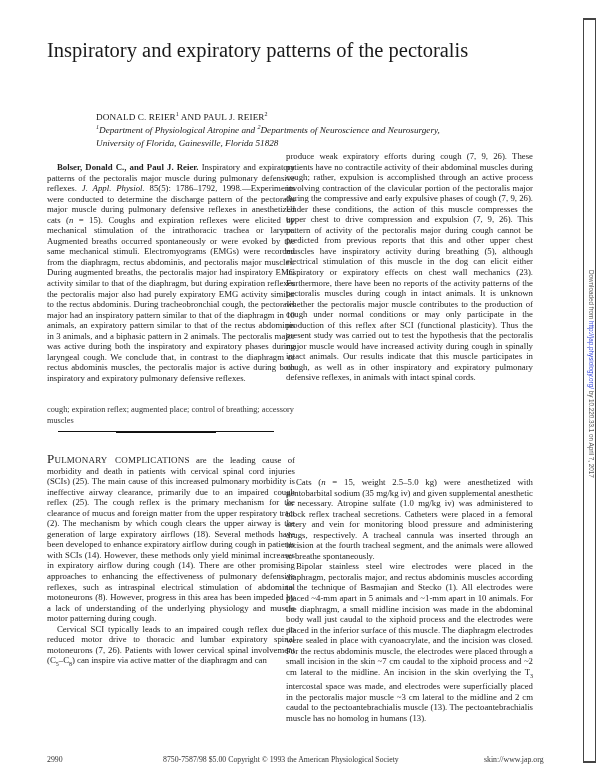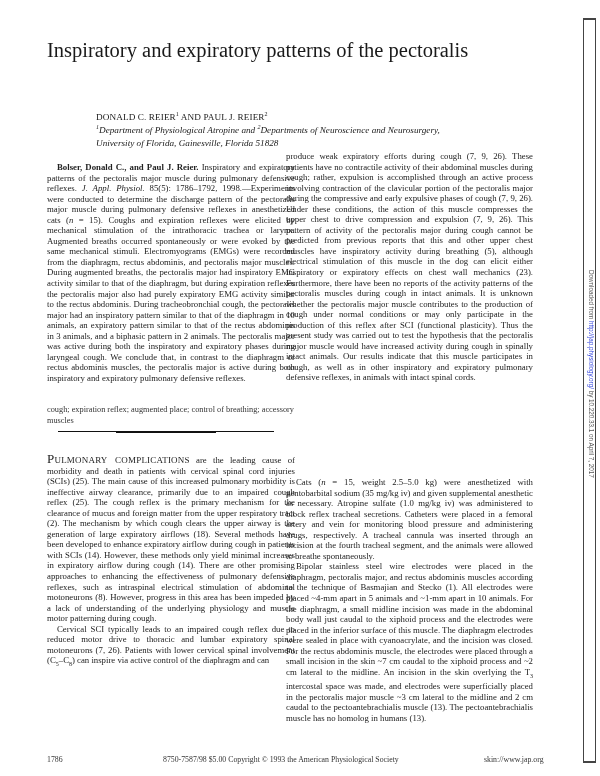--- a/index.html
+++ b/index.html
@@ -54,38 +54,38 @@
 <div class="abs col left kw" style="top:405px;">cough; expiration reflex; augmented place; control of breathing; accessory muscles</div>
 
 <div class="abs divider"></div>
 <div class="abs divider-thick"></div>
 
 <div class="abs col left" style="top:454px;">
   <p>
     <span class="sc">Pulmonary complications</span><span> are the leading cause of morbidity and death in patients with cervical spinal cord injuries (SCIs) (25). The main cause of this increased pulmonary morbidity is ineffective airway clearance, primarily due to an impaired cough reflex (25). The cough reflex is the primary mechanism for the clearance of mucus and foreign matter from the upper respiratory tract (2). The mechanism by which cough clears the upper airway is the generation of large expiratory airflows (18). Several methods have been developed to enhance expiratory airflow during cough in patients with SCIs (14). However, these methods only yield minimal increases in expiratory airflow during cough (14). There are other promising approaches to enhancing the effectiveness of pulmonary defensive reflexes, such as intraspinal electrical stimulation of abdominal motoneurons (8). However, progress in this area has been impeded by a lack of understanding of the underlying physiology and muscle motor patterning during cough.</span>
   </p>
   <p class="indent">
-    <span>Cervical SCI typically leads to an impaired cough reflex due to reduced motor drive to thoracic and lumbar expiratory spinal motoneurons (7, 26). Patients with lower cervical spinal involvement (C</span><sub>5</sub><span>–C</span><sub>8</sub><span>) can inspire via active control of the diaphragm and can</span>
+    <span>Cervical SCI typically leads to an impaired cough reflex due to reduced motor drive to thoracic and lumbar expiratory spinal motoneurons (7, 26). Patients with lower cervical spinal involvement (C</span><sub>5</sub><span>–C</span><sub>8</sub><span>) can inspire via active matter of the diaphragm and can</span>
   </p>
 </div>
 
 <div class="abs col right" style="top:151px;">
   <p>produce weak expiratory efforts during cough (7, 9, 26). These patients have no contractile activity of their abdominal muscles during cough; rather, expulsion is accomplished through an active process involving contraction of the clavicular portion of the pectoralis major during the compressive and early expulsive phases of cough (7, 9, 26). Under these conditions, the action of this muscle compresses the upper chest to drive compression and expulsion (7, 9, 26). This pattern of activity of the pectoralis major during cough cannot be predicted from previous reports that this and other upper chest muscles have inspiratory activity during breathing (5), although electrical stimulation of this muscle in the dog can elicit either inspiratory or expiratory effects on chest wall mechanics (23). Furthermore, there have been no reports of the activity patterns of the pectoralis muscles during cough in intact animals. It is unknown whether the pectoralis major muscle contributes to the production of cough under normal conditions or may only participate in the production of this reflex after SCI (functional plasticity). Thus the present study was carried out to test the hypothesis that the pectoralis major muscle would have increased activity during cough in spinally intact animals. Our results indicate that this muscle participates in cough, as well as in other inspiratory and expiratory pulmonary defensive reflexes, in animals with intact spinal cords.</p>
 </div>
 
 <div class="abs col right" style="top:454px;">
   <p class="indent" style="margin-top:23px;">
     <span>Cats (</span><i>n</i><span> = 15, weight 2.5–5.0 kg) were anesthetized with pentobarbital sodium (35 mg/kg iv) and given supplemental anesthetic as necessary. Atropine sulfate (1.0 mg/kg iv) was administered to block reflex tracheal secretions. Catheters were placed in a femoral artery and vein for monitoring blood pressure and administering drugs, respectively. A tracheal cannula was inserted through an incision at the fourth tracheal segment, and the animals were allowed to breathe spontaneously.</span>
   </p>
   <p class="indent">
     <span>Bipolar stainless steel wire electrodes were placed in the diaphragm, pectoralis major, and rectus abdominis muscles according to the technique of Basmajian and Stecko (1). All electrodes were placed ~4-mm apart in 5 animals and ~1-mm apart in 10 animals. For the diaphragm, a small midline incision was made in the abdominal body wall just caudal to the xiphoid process and the electrodes were placed in the inferior surface of this muscle. The diaphragm electrodes were sealed in place with cyanoacrylate, and the incision was closed. For the rectus abdominis muscle, the electrodes were placed through a small incision in the skin ~7 cm caudal to the xiphoid process and ~2 cm lateral to the midline. An incision in the skin overlying the T</span><sub>3</sub><span> intercostal space was made, and electrodes were superficially placed in the pectoralis major muscle ~3 cm lateral to the midline and 2 cm caudal to the pectoantebrachialis muscle (13). The pectoantebrachialis muscle has no homolog in humans (13).</span>
   </p>
 </div>
 
-<div class="abs footer" style="left:47px;">1786</div>
+<div class="abs footer" style="left:47px;">2990</div>
 <div class="abs footer" style="left:163px;">8750-7587/98 $5.00 Copyright © 1993 the American Physiological Society</div>
 <div class="abs footer" style="left:484px;">skin://www.jap.org</div>
 
 <div class="abs sidebox"></div>
 <div class="sidetext">
   <span class="inner">
     <span>Downloaded from </span><span class="link">http://jap.physiology.org/</span><span> by 10.220.33.1 on April 7, 2017</span>
   </span>
 </div>
 

